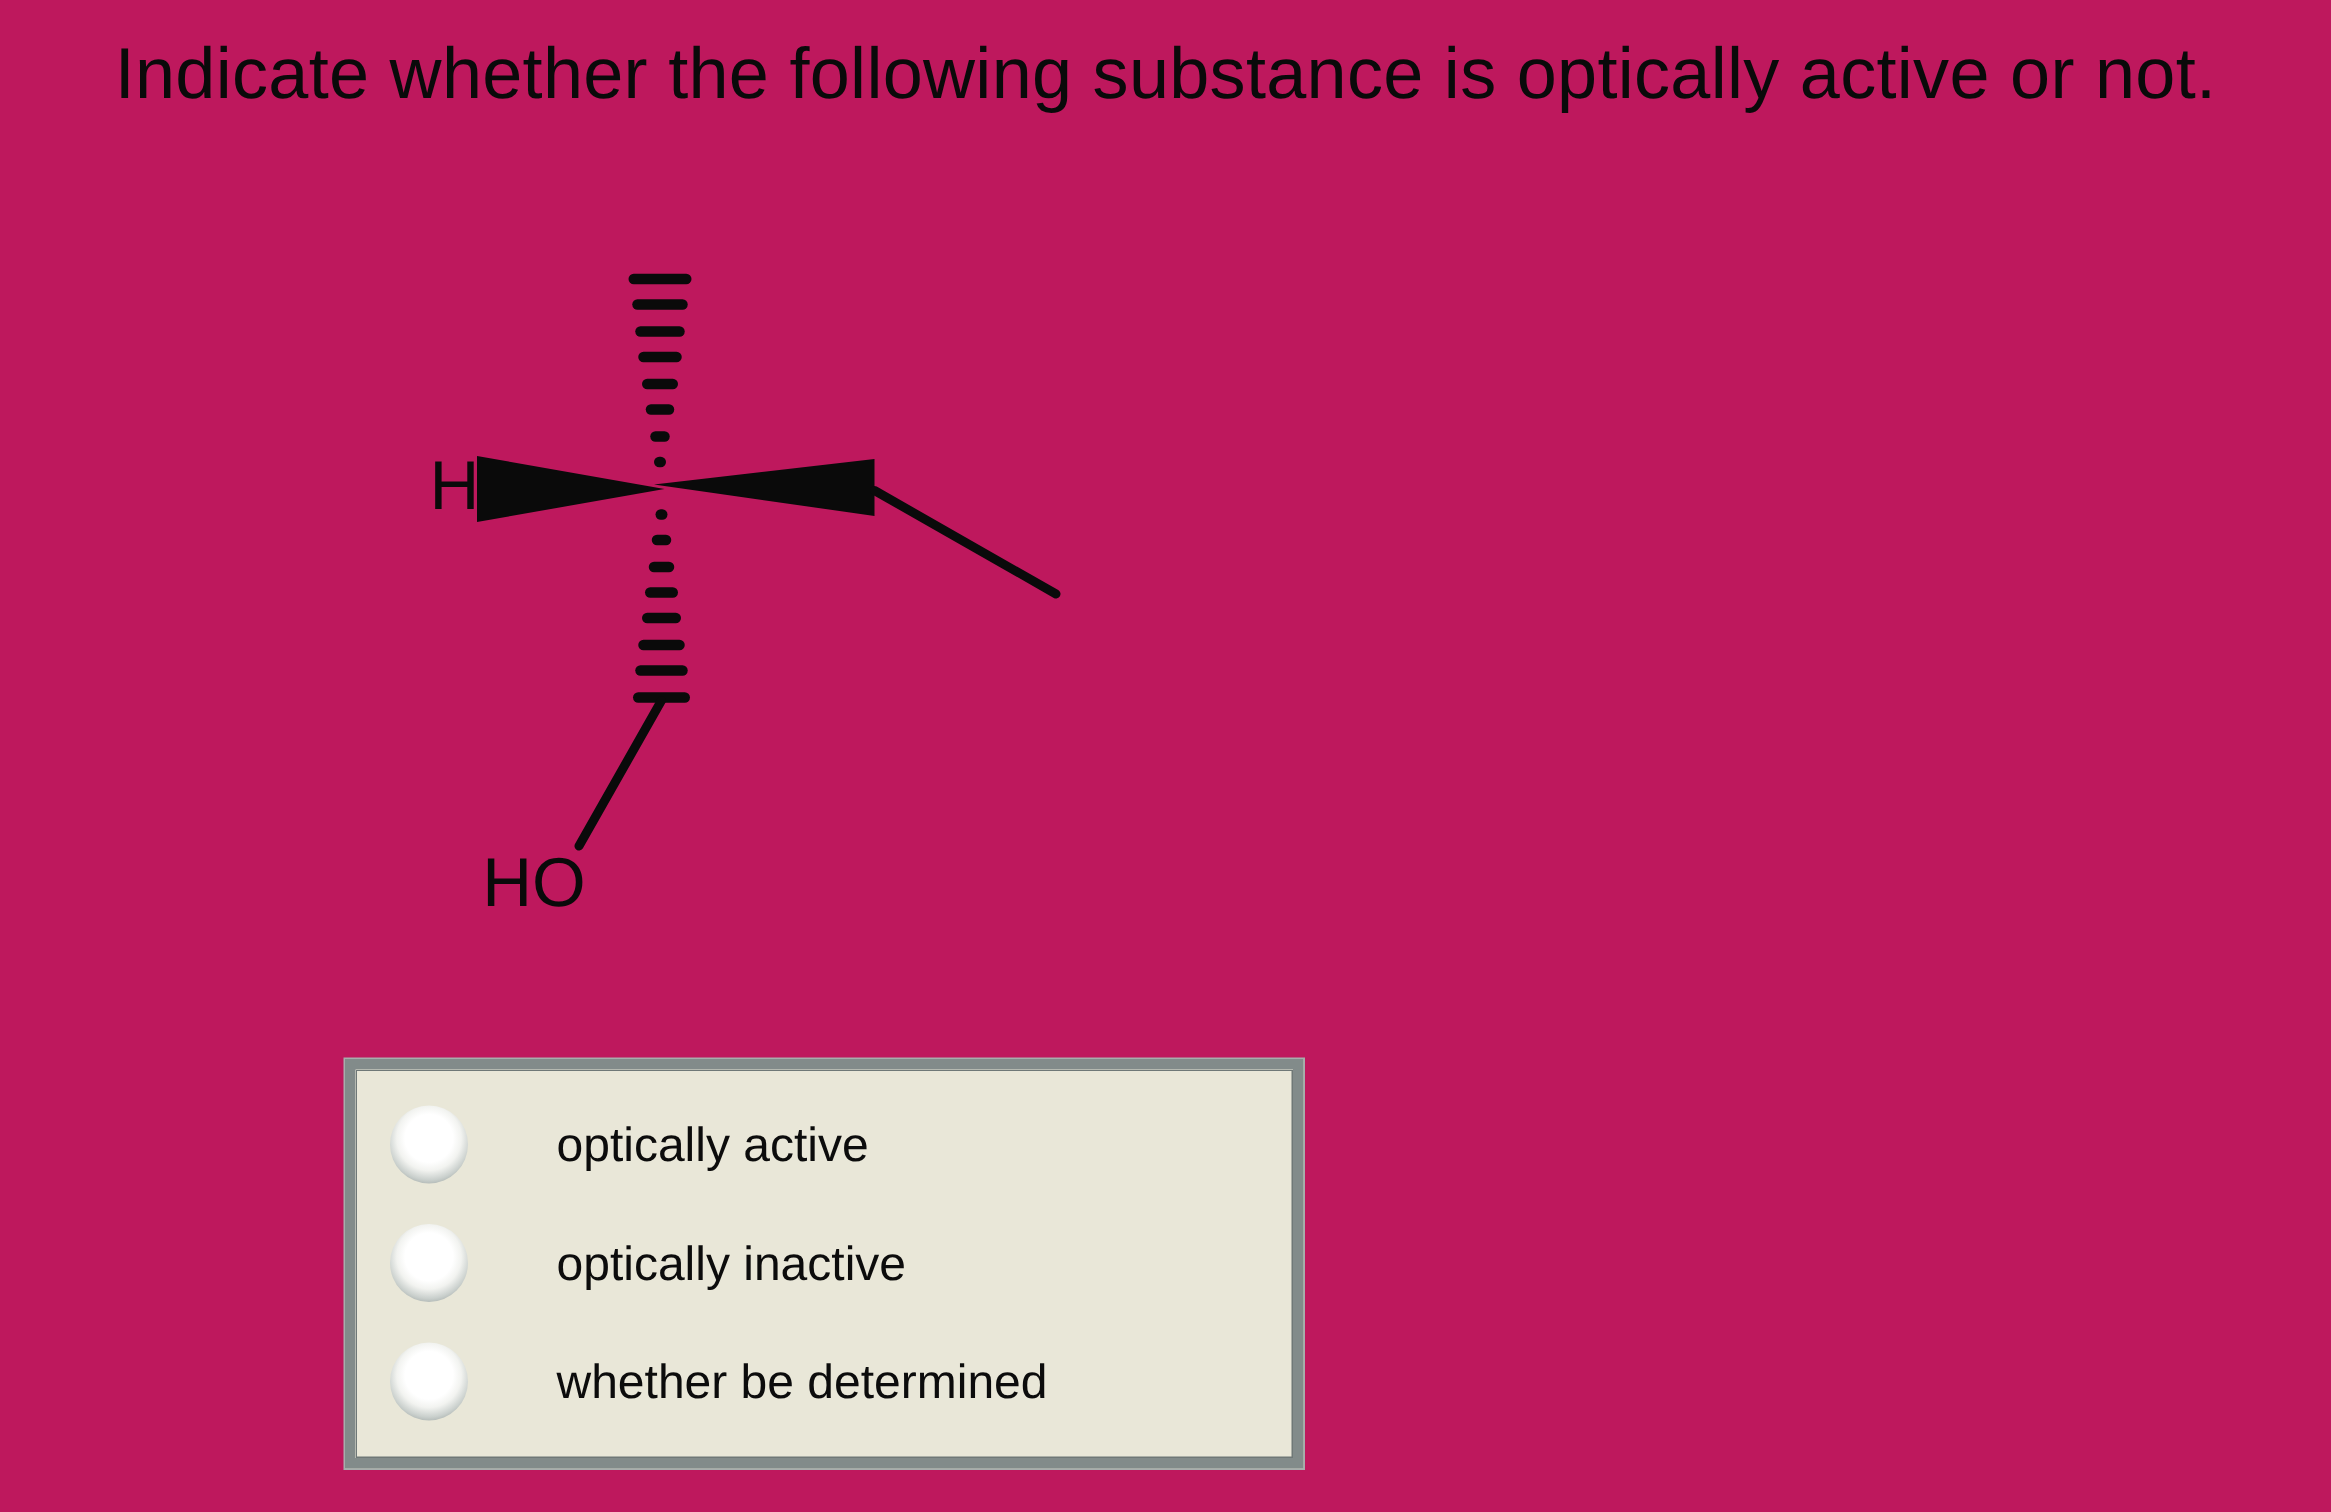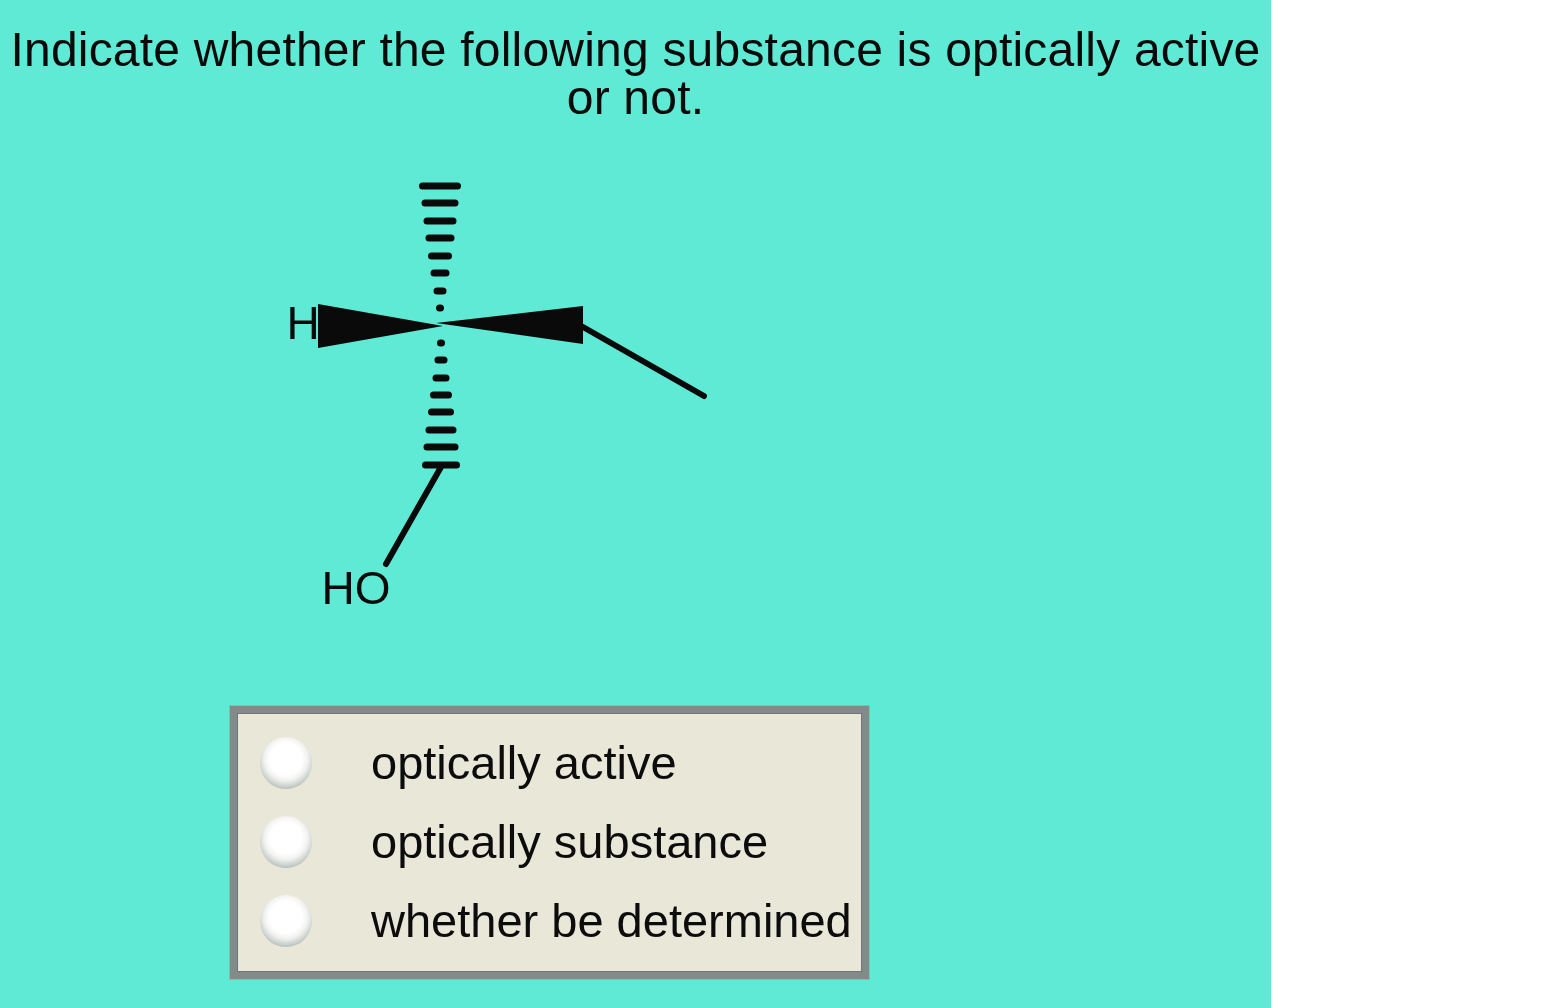--- a/index.html
+++ b/index.html
@@ -3,23 +3,23 @@
 <meta charset="utf-8">
 <style>
   html, body {
     margin: 0;
     padding: 0;
     background: #ffffff;
     font-family: "Liberation Sans", sans-serif;
   }
   .stage {
     position: relative;
-    width: 1271px;
+    width: 1554px;
     height: 1008px;
-    background: #5eead4;
+    background: #be185d;
     overflow: hidden;
   }
   .question-title {
     position: absolute;
     top: 26px;
     left: 0;
     width: 100%;
     text-align: center;
     font-size: 48px;
     line-height: 1;
@@ -61,21 +61,21 @@
     height: 52px;
     border-radius: 50%;
     flex: 0 0 auto;
     background: radial-gradient(circle at 50% 42%,
       #ffffff 0%, #ffffff 40%, #f2f3f0 54%,
       #c9cfcc 70%, #939c9a 86%, #7c8584 100%);
     cursor: pointer;
   }
   .option-label {
     margin-left: 59px;
-    font-size: 47px;
+    font-size: 32px;
     line-height: 1;
     color: #0c0c0c;
     white-space: nowrap;
     text-align: right;
   }
 </style>
 </head>
 <body>
 
 <div class="stage">
@@ -120,21 +120,21 @@
 
   <div class="answer-panel">
 
     <div class="option-row">
       <div class="radio"></div>
       <div class="option-label">optically active</div>
     </div>
 
     <div class="option-row">
       <div class="radio"></div>
-      <div class="option-label">optically substance</div>
+      <div class="option-label">optically inactive</div>
     </div>
 
     <div class="option-row">
       <div class="radio"></div>
       <div class="option-label">whether be determined</div>
     </div>
 
   </div>
 </div>
 

